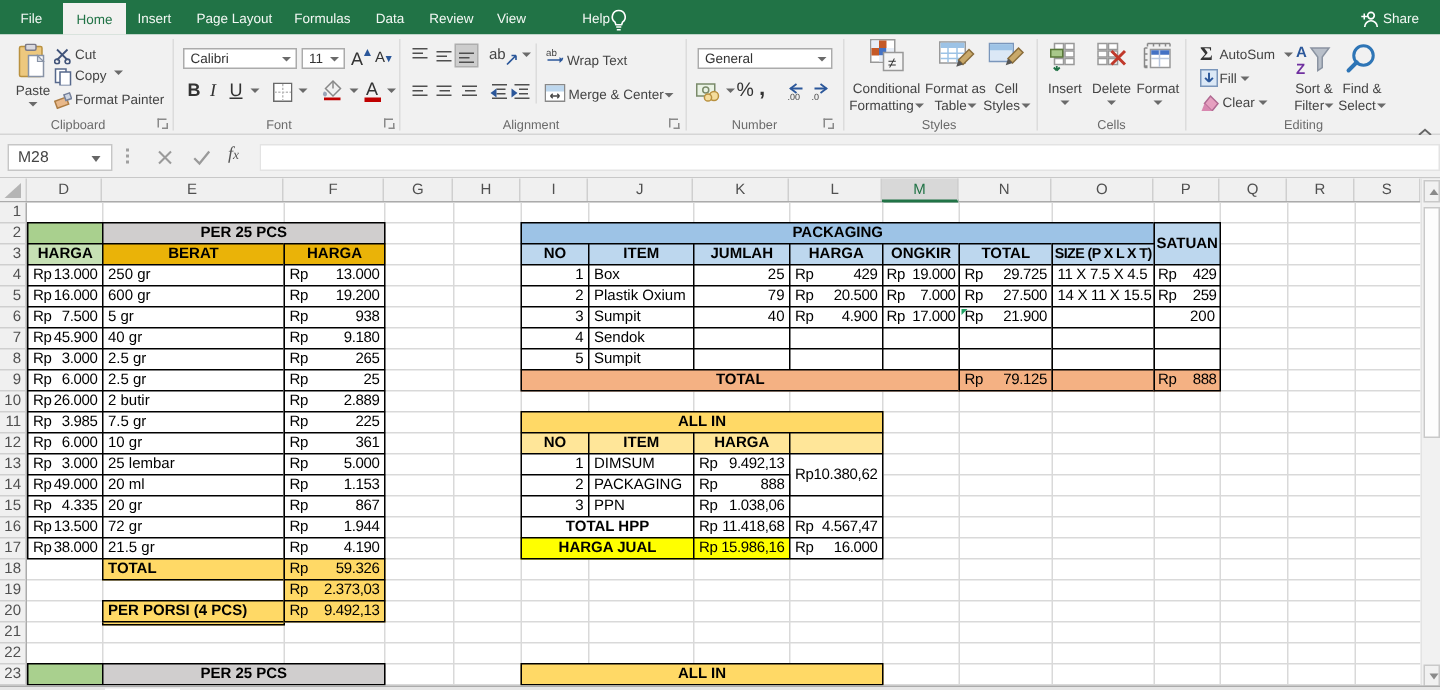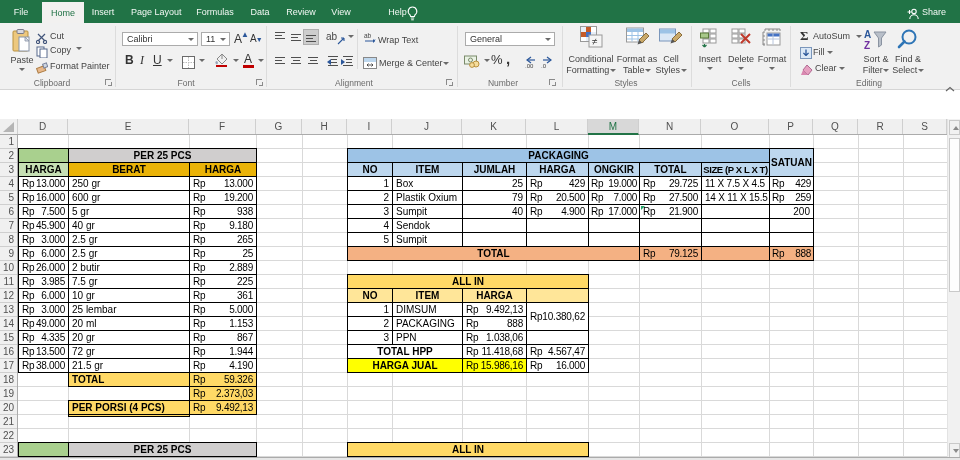--- a/index.html
+++ b/index.html
@@ -383,20 +383,36 @@
     <div class="glabel" style="left:473px; width:60px;">Number</div>
     <div class="glabel" style="left:596px; width:60px;">Styles</div>
     <div class="glabel" style="left:711px; width:60px;">Cells</div>
     <div class="glabel" style="left:839px; width:60px;">Editing</div>
     <div class="launcher" style="left:105px;"></div>
     <div class="launcher" style="left:256px;"></div>
     <div class="launcher" style="left:446px;"></div>
     <div class="launcher" style="left:549px;"></div>
   </div>
 
+  <div id="fbar">
+    <div id="namebox">M28<span style="position:absolute; right:7px; top:7px; width:0; height:0; border-left:3.5px solid transparent; border-right:3.5px solid transparent; border-top:4px solid #666;"></span></div>
+    <div class="abs" style="left:84px; top:9px; width:2px; height:11px; background:none;">
+      <div style="width:2px;height:2px;background:#a0a0a0;margin-bottom:2px;"></div>
+      <div style="width:2px;height:2px;background:#a0a0a0;margin-bottom:2px;"></div>
+      <div style="width:2px;height:2px;background:#a0a0a0;"></div>
+    </div>
+    <div class="abs" style="left:104px; top:8px;"><svg width="12" height="12">
+          <path d="M2 2 L10 10 M10 2 L2 10" stroke="#9a9a9a" stroke-width="1.4"></path>
+        </svg></div>
+    <div class="abs" style="left:128px; top:8px;"><svg width="13" height="12">
+          <path d="M1.5 6.5 L5 10 L11.5 2" stroke="#9a9a9a" stroke-width="1.5" fill="none"></path>
+        </svg></div>
+    <div class="abs" style="left:152px; top:5px; font-size:12px; color:#555; font-style:italic; font-family:'Liberation Serif',serif;">f<span style="font-size:9px; font-style:italic;">x</span></div>
+    <div id="finput"></div>
+  </div>
 
   <div id="sheet">
     <div id="colhdr">
         <div style="position:absolute;left:3px;top:3px;width:0;height:0;border-left:11px solid transparent;border-bottom:10px solid #b5b5b5;"></div>
         <div class="ch" style="left:0;width:18px;"></div>
         <div class="ch" style="left:18px;width:50px;">D</div>
         <div class="ch" style="left:68px;width:121px;">E</div>
         <div class="ch" style="left:189px;width:67px;">F</div>
         <div class="ch" style="left:256px;width:46px;">G</div>
         <div class="ch" style="left:302px;width:45px;">H</div>

